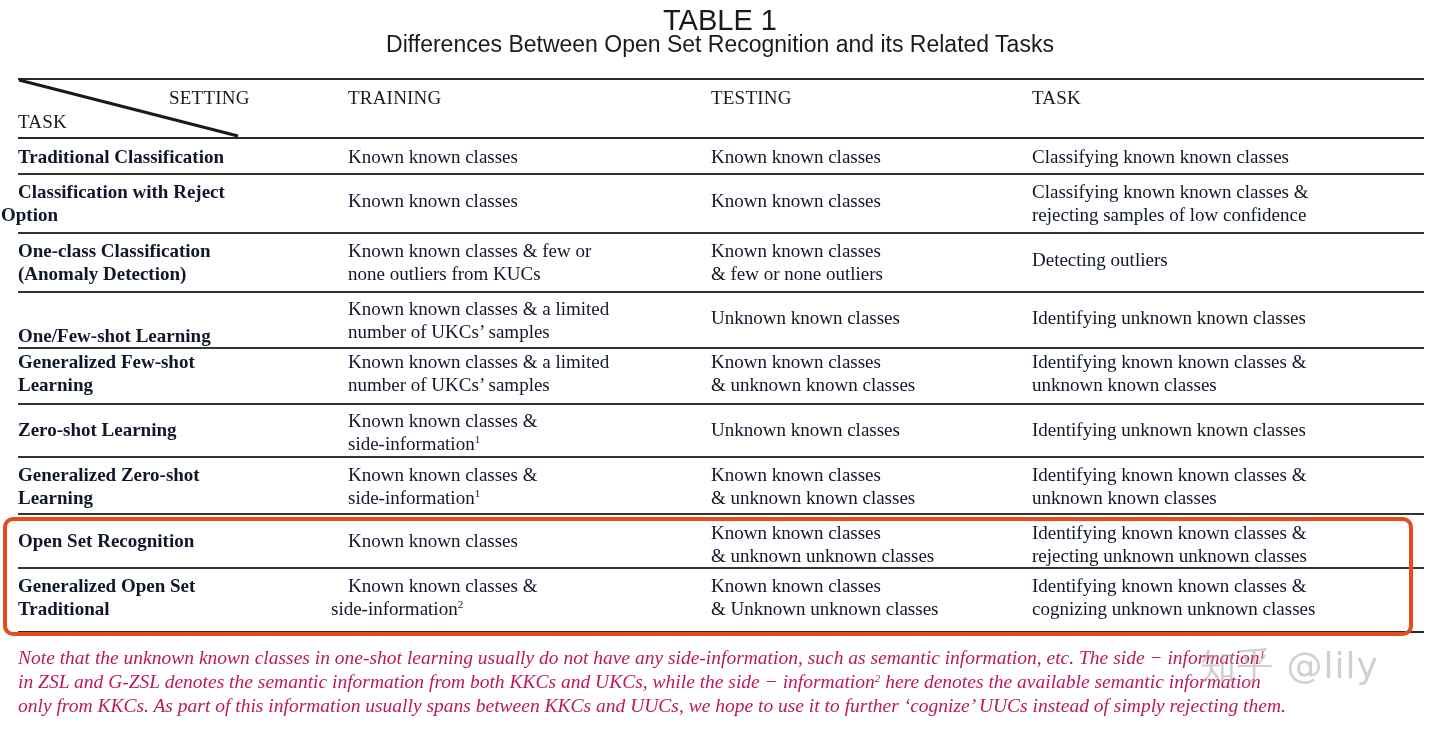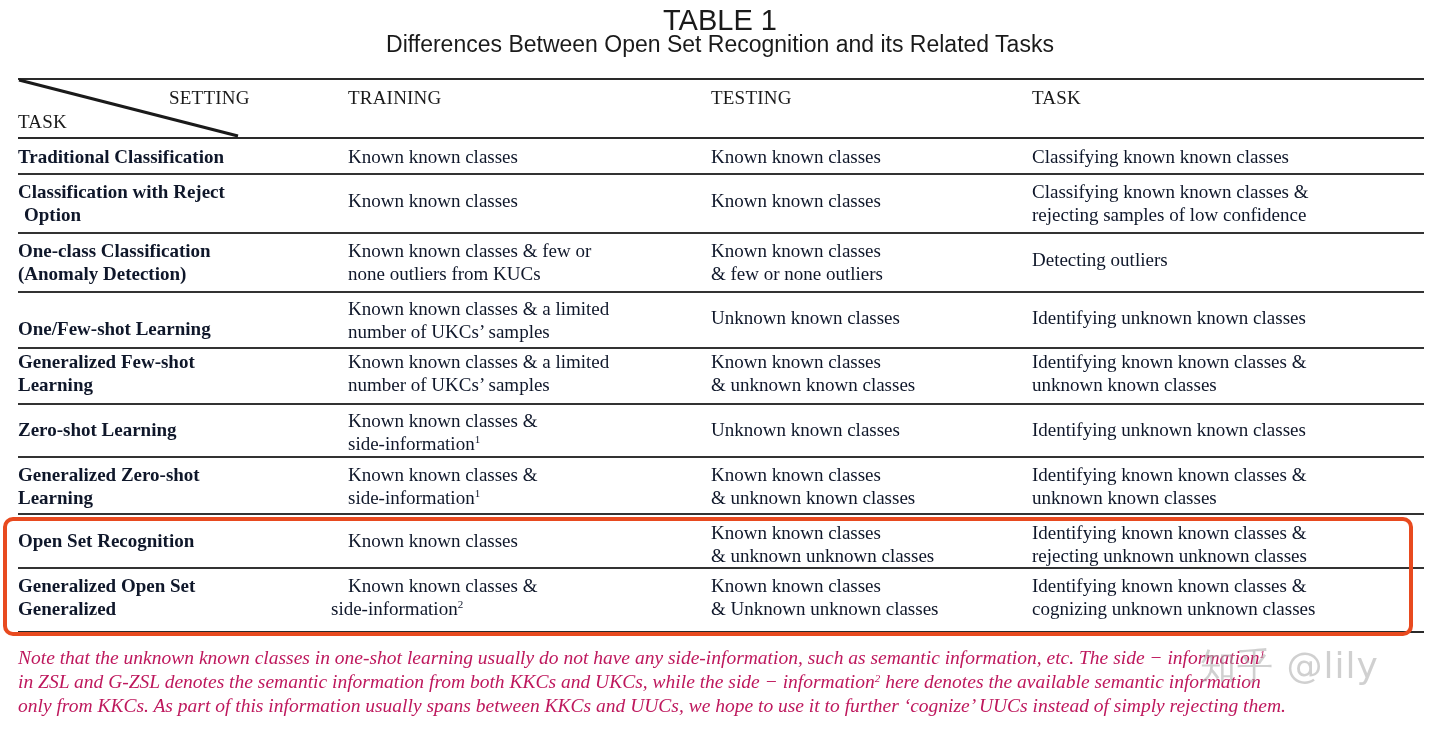--- a/index.html
+++ b/index.html
@@ -49,39 +49,39 @@
 
 <div>
   <div class="cell task" style="left:18px; top:145px;">Traditional Classification</div>
   <div class="cell" style="left:348px; top:145px;">Known known classes</div>
   <div class="cell" style="left:711px; top:145px;">Known known classes</div>
   <div class="cell" style="left:1032px; top:145px;">Classifying known known classes</div>
 </div>
 
 <div>
   <div class="cell task" style="left:18px; top:180px;">Classification with Reject</div>
-  <div class="cell task" style="left:24px; top:203px;text-align:right;">Option</div>
+  <div class="cell task" style="left:1px; top:203px;text-align:right;">Option</div>
   <div class="cell" style="left:348px; top:189px;">Known known classes</div>
   <div class="cell" style="left:711px; top:189px;">Known known classes</div>
   <div class="cell" style="left:1032px; top:180px;">Classifying known known classes &amp;</div>
   <div class="cell" style="left:1032px; top:203px;">rejecting samples of low confidence</div>
 </div>
 
 <div>
   <div class="cell task" style="left:18px; top:239px;">One-class Classification</div>
   <div class="cell task" style="left:18px; top:262px;">(Anomaly Detection)</div>
   <div class="cell" style="left:348px; top:239px;">Known known classes &amp; few or</div>
   <div class="cell" style="left:348px; top:262px;">none outliers from KUCs</div>
   <div class="cell" style="left:711px; top:239px;">Known known classes</div>
   <div class="cell" style="left:711px; top:262px;">&amp; few or none outliers</div>
   <div class="cell" style="left:1032px; top:248px;">Detecting outliers</div>
 </div>
 
 <div>
-  <div class="cell task" style="left:18px; top:317px;">One/Few-shot Learning</div>
+  <div class="cell task" style="left:18px; top:324px;">One/Few-shot Learning</div>
   <div class="cell" style="left:348px; top:297px;">Known known classes &amp; a limited</div>
   <div class="cell" style="left:348px; top:320px;">number of UKCs’ samples</div>
   <div class="cell" style="left:711px; top:306px;">Unknown known classes</div>
   <div class="cell" style="left:1032px; top:306px;">Identifying unknown known classes</div>
 </div>
 
 <div>
   <div class="cell task" style="left:18px; top:350px;">Generalized Few-shot</div>
   <div class="cell task" style="left:18px; top:373px;">Learning</div>
   <div class="cell" style="left:348px; top:350px;">Known known classes &amp; a limited</div>
@@ -115,21 +115,21 @@
   <div class="cell task" style="left:18px; top:529px;">Open Set Recognition</div>
   <div class="cell" style="left:348px; top:529px;">Known known classes</div>
   <div class="cell" style="left:711px; top:521px;">Known known classes</div>
   <div class="cell" style="left:711px; top:544px;">&amp; unknown unknown classes</div>
   <div class="cell" style="left:1032px; top:521px;">Identifying known known classes &amp;</div>
   <div class="cell" style="left:1032px; top:544px;">rejecting unknown unknown classes</div>
 </div>
 
 <div>
   <div class="cell task" style="left:18px; top:574px;">Generalized Open Set</div>
-  <div class="cell task" style="left:18px; top:597px;">Generalized</div>
+  <div class="cell task" style="left:18px; top:597px;">Traditional</div>
   <div class="cell" style="left:348px; top:574px;">Known known classes &amp;</div>
   <div class="cell" style="left:331px; top:597px;"><span>side-information</span><sup>2</sup></div>
   <div class="cell" style="left:711px; top:574px;">Known known classes</div>
   <div class="cell" style="left:711px; top:597px;">&amp; Unknown unknown classes</div>
   <div class="cell" style="left:1032px; top:574px;">Identifying known known classes &amp;</div>
   <div class="cell" style="left:1032px; top:597px;">cognizing unknown unknown classes</div>
 </div>
 
 <div class="highlight"></div>
 

